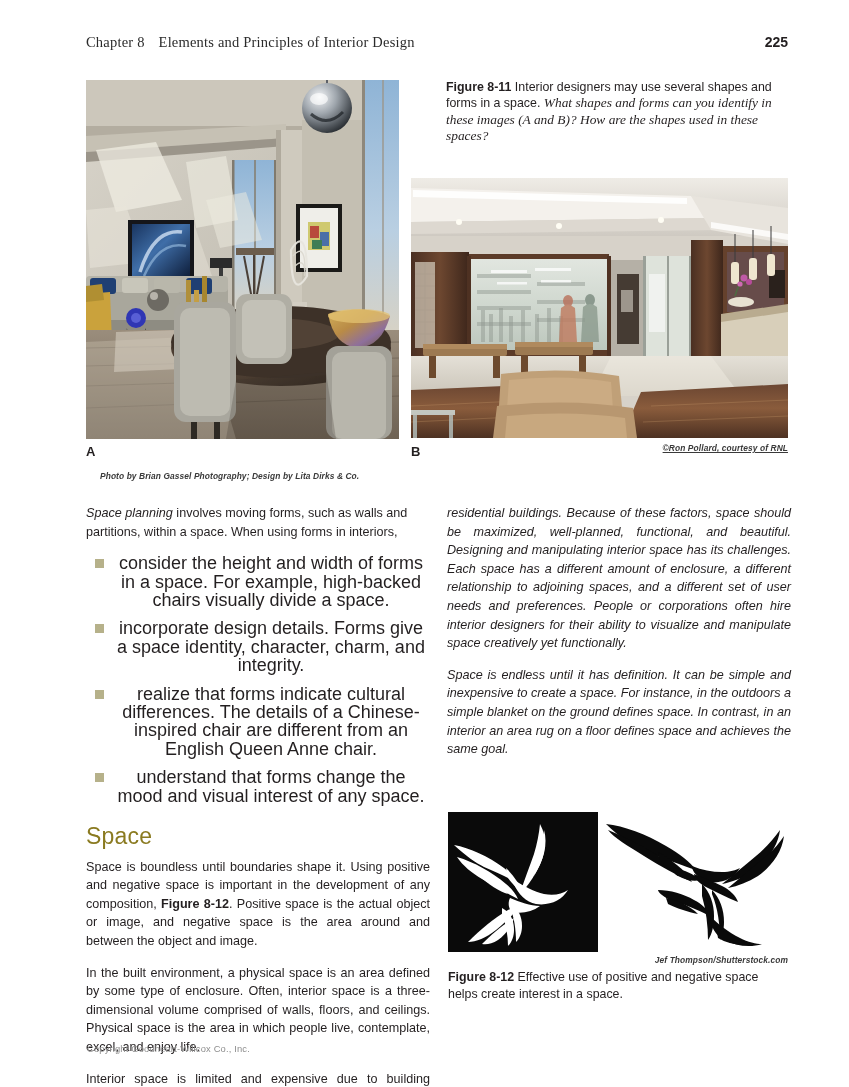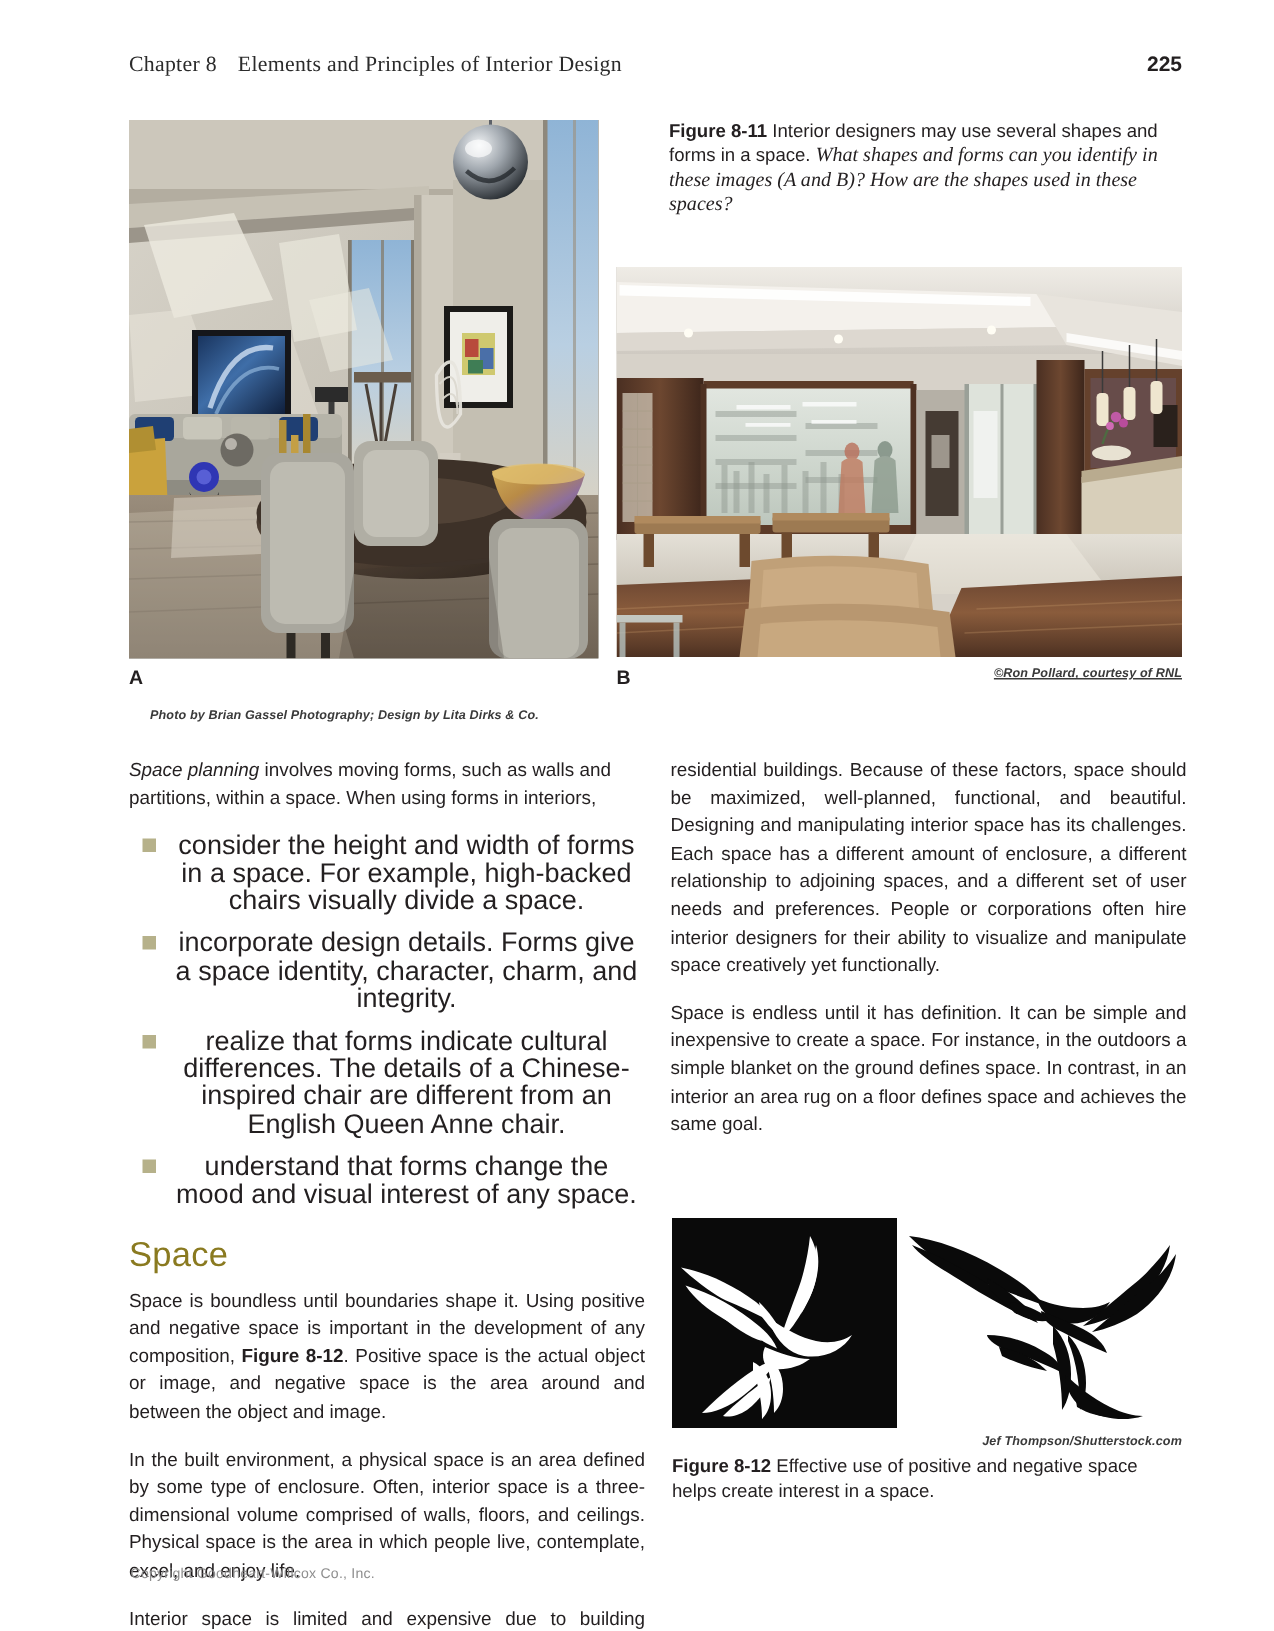--- a/index.html
+++ b/index.html
@@ -65,21 +65,21 @@
   .credit.a { left:100px; top:443px; width:313px; text-align:left;margin-top:28px; }
   .credit.b { left:411px; top:443px; width:377px; text-align:right;text-decoration:underline; }
   .credit.fig12 { left:448px; top:955px; width:340px; text-align:right; }
 
   
   .col {
     position:absolute; top:504px; width:344px;
     font-size:12.6px; line-height:18.6px; color:#231f20;
   }
   .col.left  { left:86px; }
-  .col.right { left:447px; }
+  .col.right { left:447px;font-style:italic; }
 
   .col p { margin:0 0 13px 0; text-align:justify; }
   .col p.noj { text-align:left; }
   .col p em { font-style:italic; }
   .col p strong { font-weight:bold; }
 
   
   ul.bullets { list-style:none; margin:4px 0 14px 0; padding:0; }
   ul.bullets li {
     position:relative; padding-left:26px; margin-bottom:10px;

